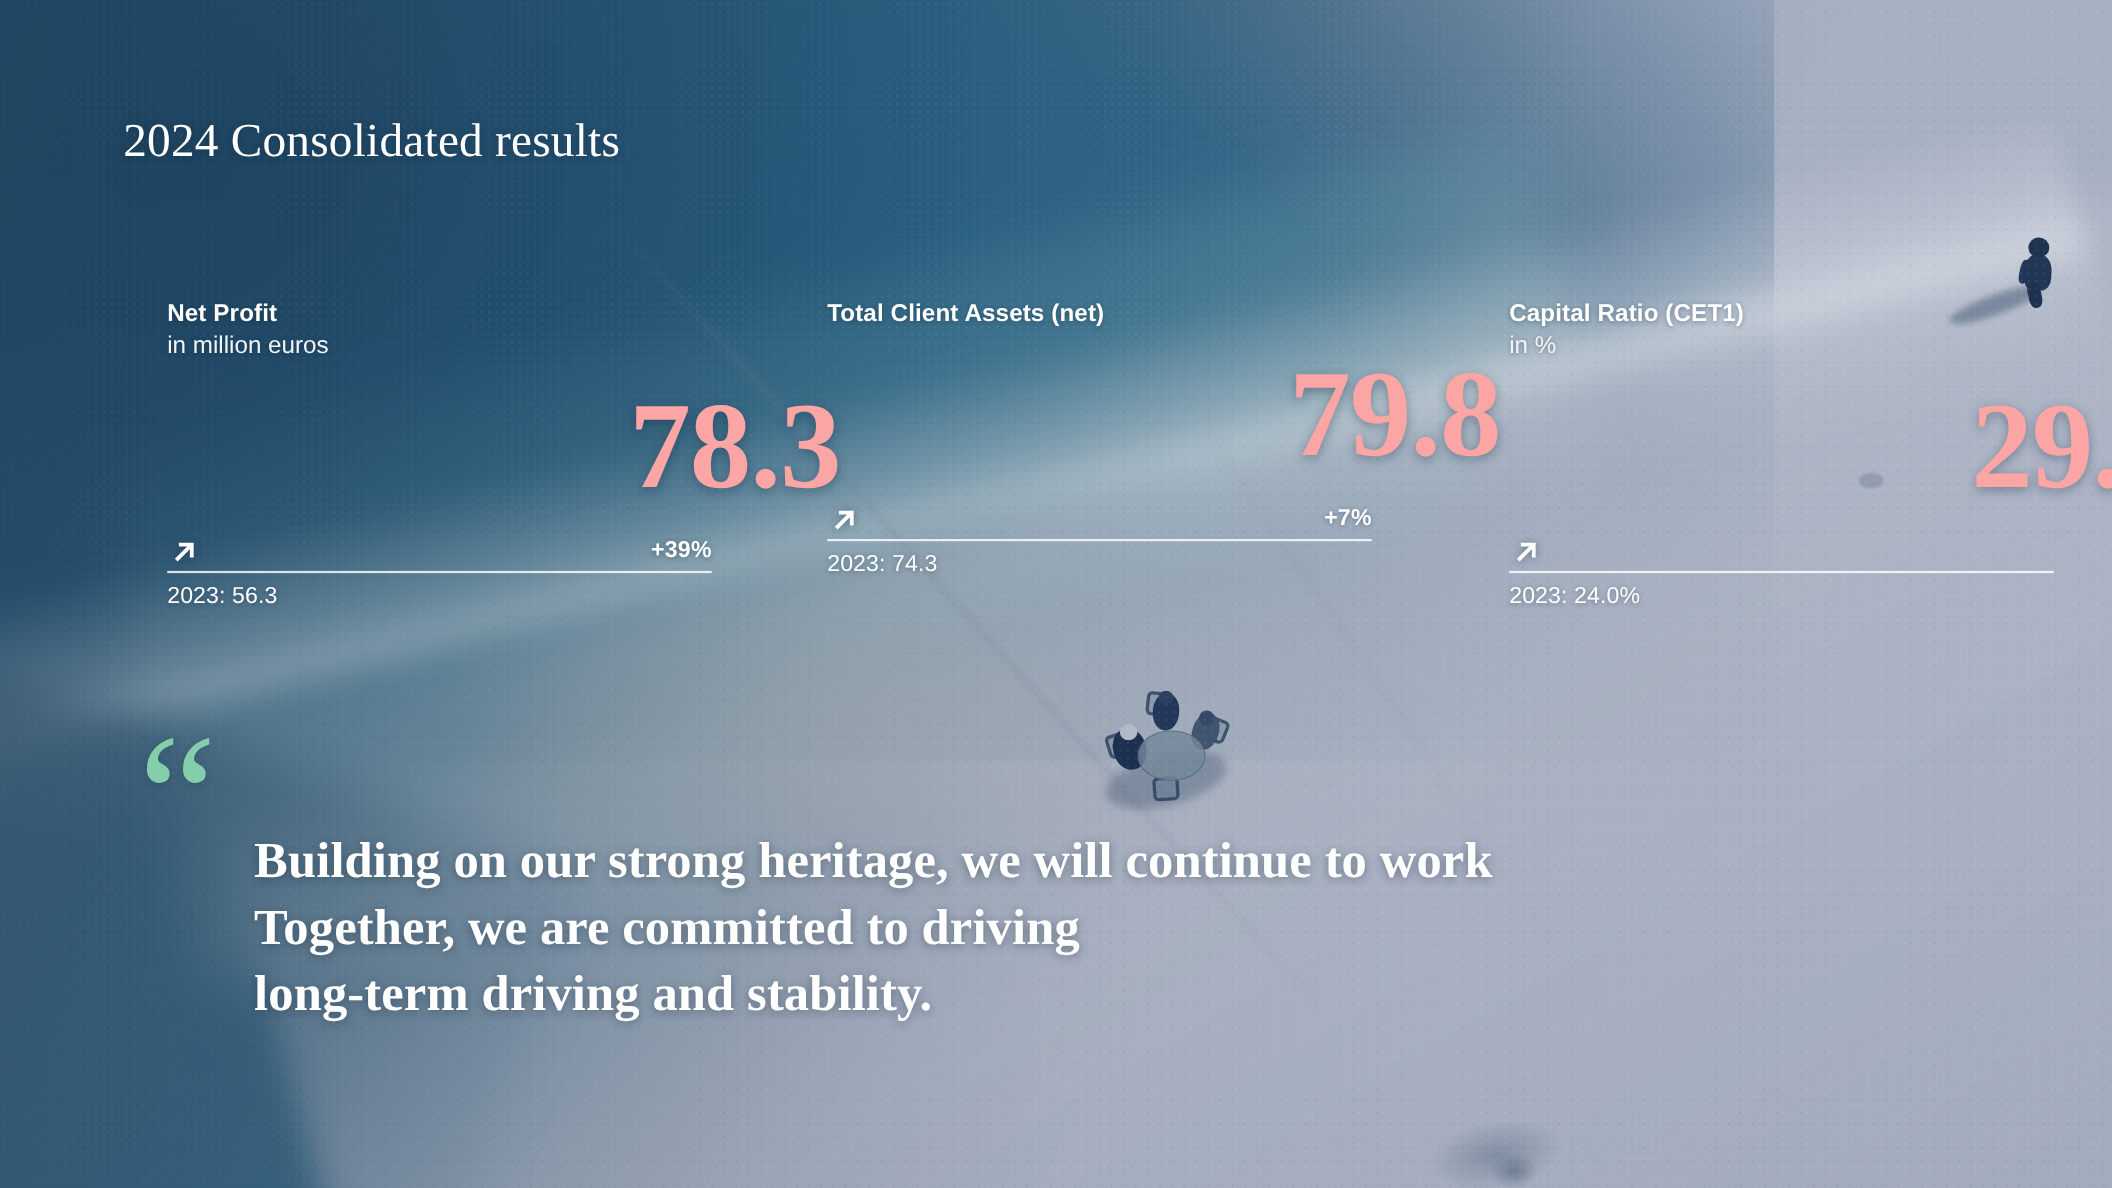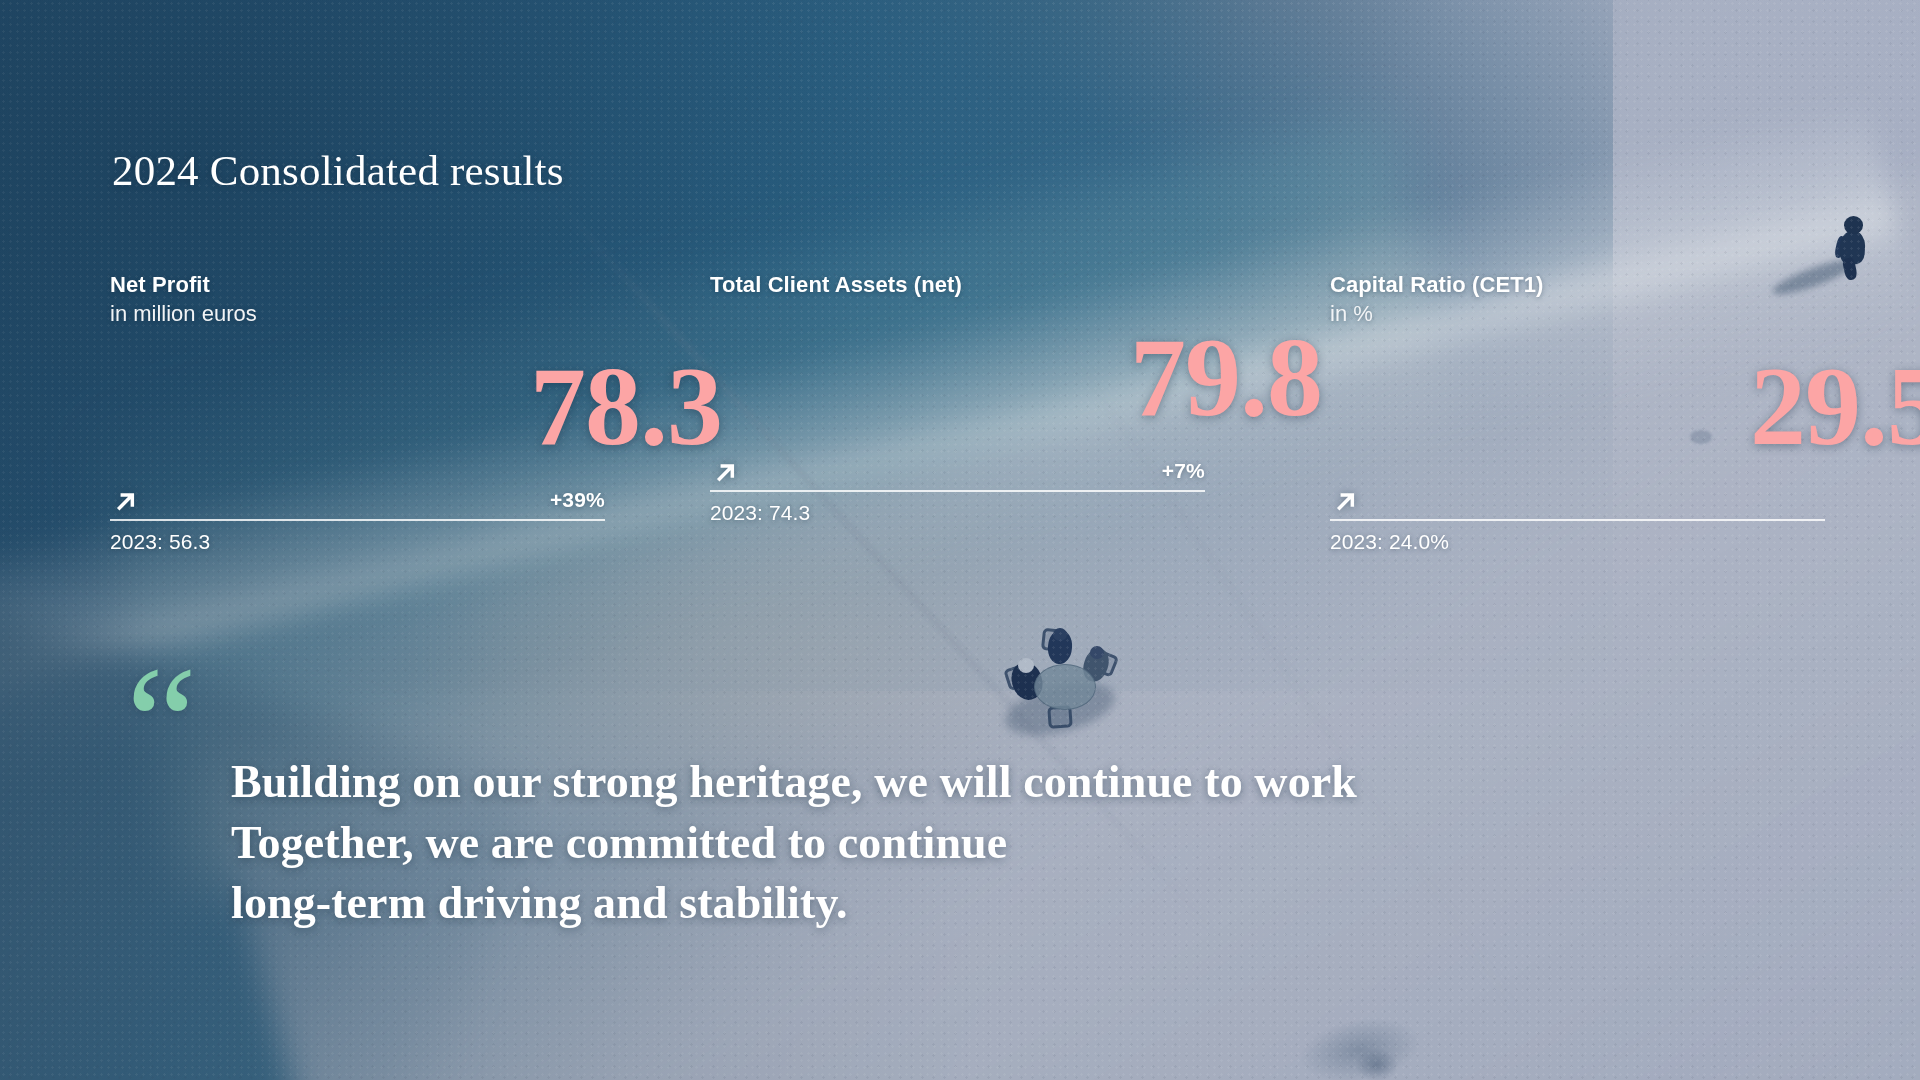--- a/index.html
+++ b/index.html
@@ -223,27 +223,26 @@
   
   .content{ position:absolute; inset:0; }
 
   .slide-title{
     position:absolute; left:112px; top:104px;
     font-family:"Liberation Serif", serif;
     font-size:43px; font-weight:400; color:#ffffff;
     letter-spacing:.2px;
     text-shadow:0 1px 7px rgba(18,40,60,.45);
     white-space:nowrap;
-    margin-top:42px;
   }
 
   .kpi-row{
     position:absolute; left:0; top:272px; width:1920px; height:300px;
   }
-  .kpi{ position:absolute; top:0; width:612px; }
+  .kpi{ position:absolute; top:0; width:612px;margin-left:42px; }
   .kpi-1{ left:110px; }
   .kpi-2{ left:710px; }
   .kpi-3{ left:1330px; }
 
   .kpi-title{
     font-family:"Liberation Sans", sans-serif;
     font-size:22px; font-weight:700; color:#ffffff;
     letter-spacing:.1px; line-height:1.22;
     text-shadow:0 1px 5px rgba(18,40,60,.40);
     white-space:nowrap;
@@ -404,19 +403,19 @@
         <div class="kpi-rule"></div>
         <div class="kpi-prev">2023: 24.0%</div>
       </div>
 
     </div>
 
     <div class="quote-block">
       <div class="quote-mark">“</div>
       <div class="quote-text">
         <span class="ql">Building on our strong heritage, we will continue to work</span>
-        <span class="ql">Together, we are committed to continue</span>
+        <span class="ql">Together, we are committed to driving</span>
         <span class="ql">long-term driving and stability.</span>
       </div>
     </div>
 
   </div>
 </div>
 
 </body></html>

